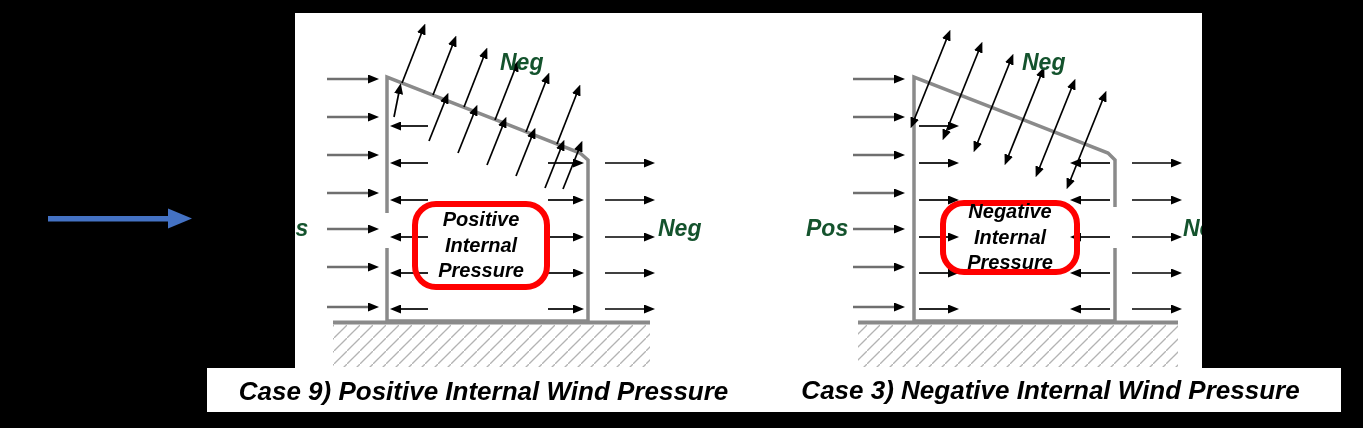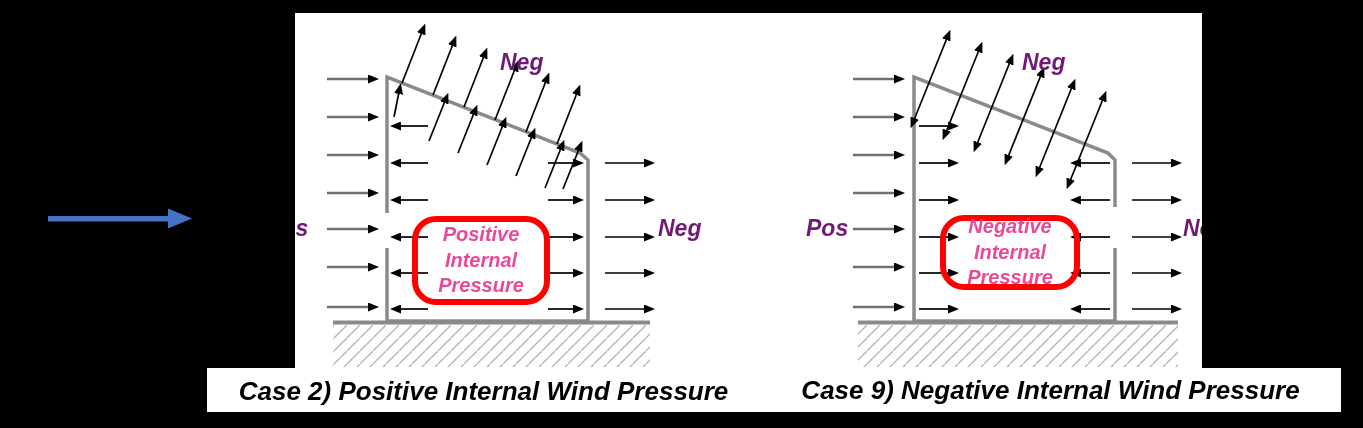--- a/index.html
+++ b/index.html
@@ -11,26 +11,26 @@
   .panel{position:absolute;left:295px;top:13px;width:907px;height:355px;background:#fff;overflow:hidden;}
   .scene{position:absolute;left:0;top:0;}
   .scene line{fill:none;}
   .w{stroke:#6f6f6f;stroke-width:2.5;}
   .k{stroke:#000;stroke-width:1.7;}
   .outline{fill:none;stroke:#8a8a8a;stroke-width:3.5;}
   .ground{stroke:#8a8a8a;stroke-width:4;}
   
   .pbox{position:absolute;box-sizing:border-box;border:6px solid #f00;border-radius:24px;
         display:flex;align-items:center;justify-content:center;text-align:center;
-        font-weight:bold;font-style:italic;font-size:20px;line-height:25.5px;color:#ec4899;
-        white-space:pre-line;background:transparent;margin-top:15px;}
+        font-weight:bold;font-style:italic;font-size:20px;line-height:25.5px;color:#000000;
+        white-space:pre-line;background:transparent;}
   #box1{left:117px;top:188px;width:138px;height:89px;}
   #box2{left:645px;top:187px;width:140px;height:75px;}
   
-  .lab{position:absolute;font-weight:bold;font-style:italic;font-size:23px;line-height:24px;color:#701a75;white-space:nowrap;}
+  .lab{position:absolute;font-weight:bold;font-style:italic;font-size:23px;line-height:24px;color:#14532d;white-space:nowrap;}
   #pos1{left:-29px;top:203px;}
   #negt1{left:205px;top:37px;}
   #negr1{left:363px;top:203px;}
   #pos2{left:511px;top:203px;}
   #negt2{left:727px;top:37px;}
   #negr2{left:888px;top:203px;}
   
   .strip{position:absolute;left:207px;top:368px;width:1134px;height:44px;background:#fff;overflow:hidden;}
   .cap{position:absolute;font-weight:bold;font-style:italic;color:#000;text-align:center;white-space:nowrap;}
   #cap1{left:0;top:3px;width:553px;height:41px;line-height:41px;font-size:26px;}
@@ -180,17 +180,17 @@
 
     <div class="lab" id="pos1">Pos</div>
     <div class="lab" id="negt1">Neg</div>
     <div class="lab" id="negr1">Neg</div>
     <div class="lab" id="pos2">Pos</div>
     <div class="lab" id="negt2">Neg</div>
     <div class="lab" id="negr2">Neg</div>
   </div>
 
   <div class="strip">
-    <div class="cap" id="cap1">Case 2) Positive Internal Wind Pressure</div>
-    <div class="cap" id="cap2">Case 9) Negative Internal Wind Pressure</div>
+    <div class="cap" id="cap1">Case 9) Positive Internal Wind Pressure</div>
+    <div class="cap" id="cap2">Case 3) Negative Internal Wind Pressure</div>
   </div>
 
 </div>
 
 </body></html>

